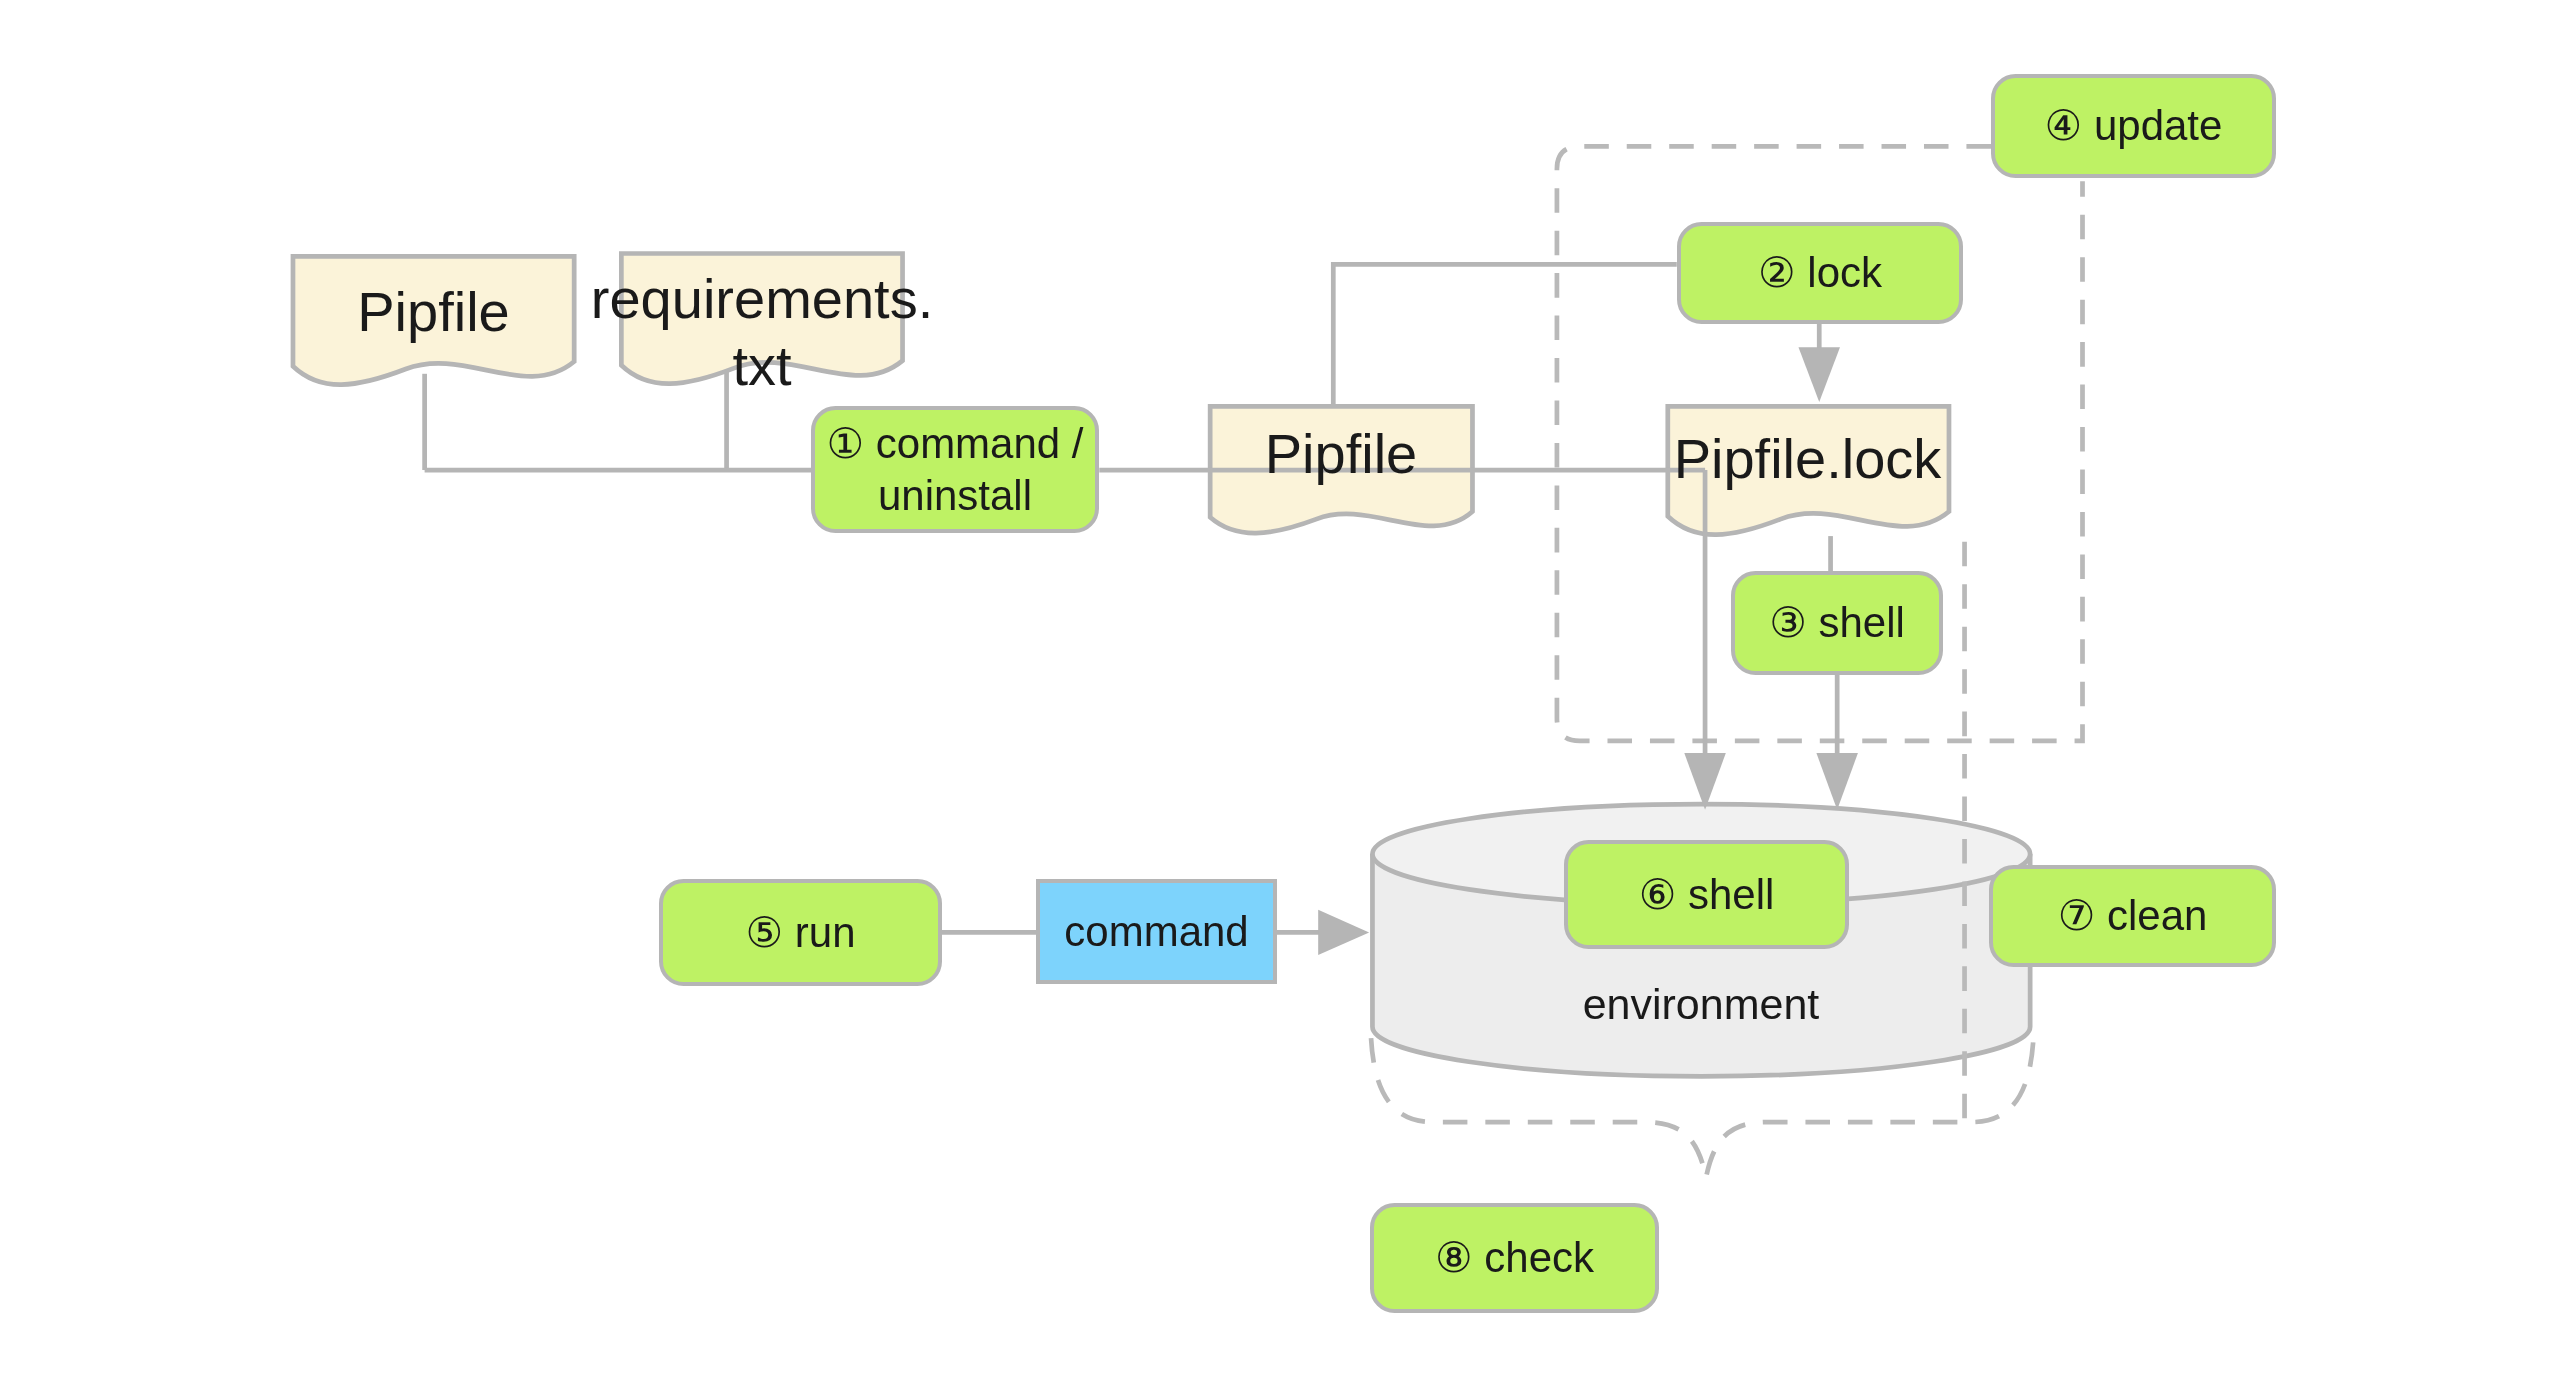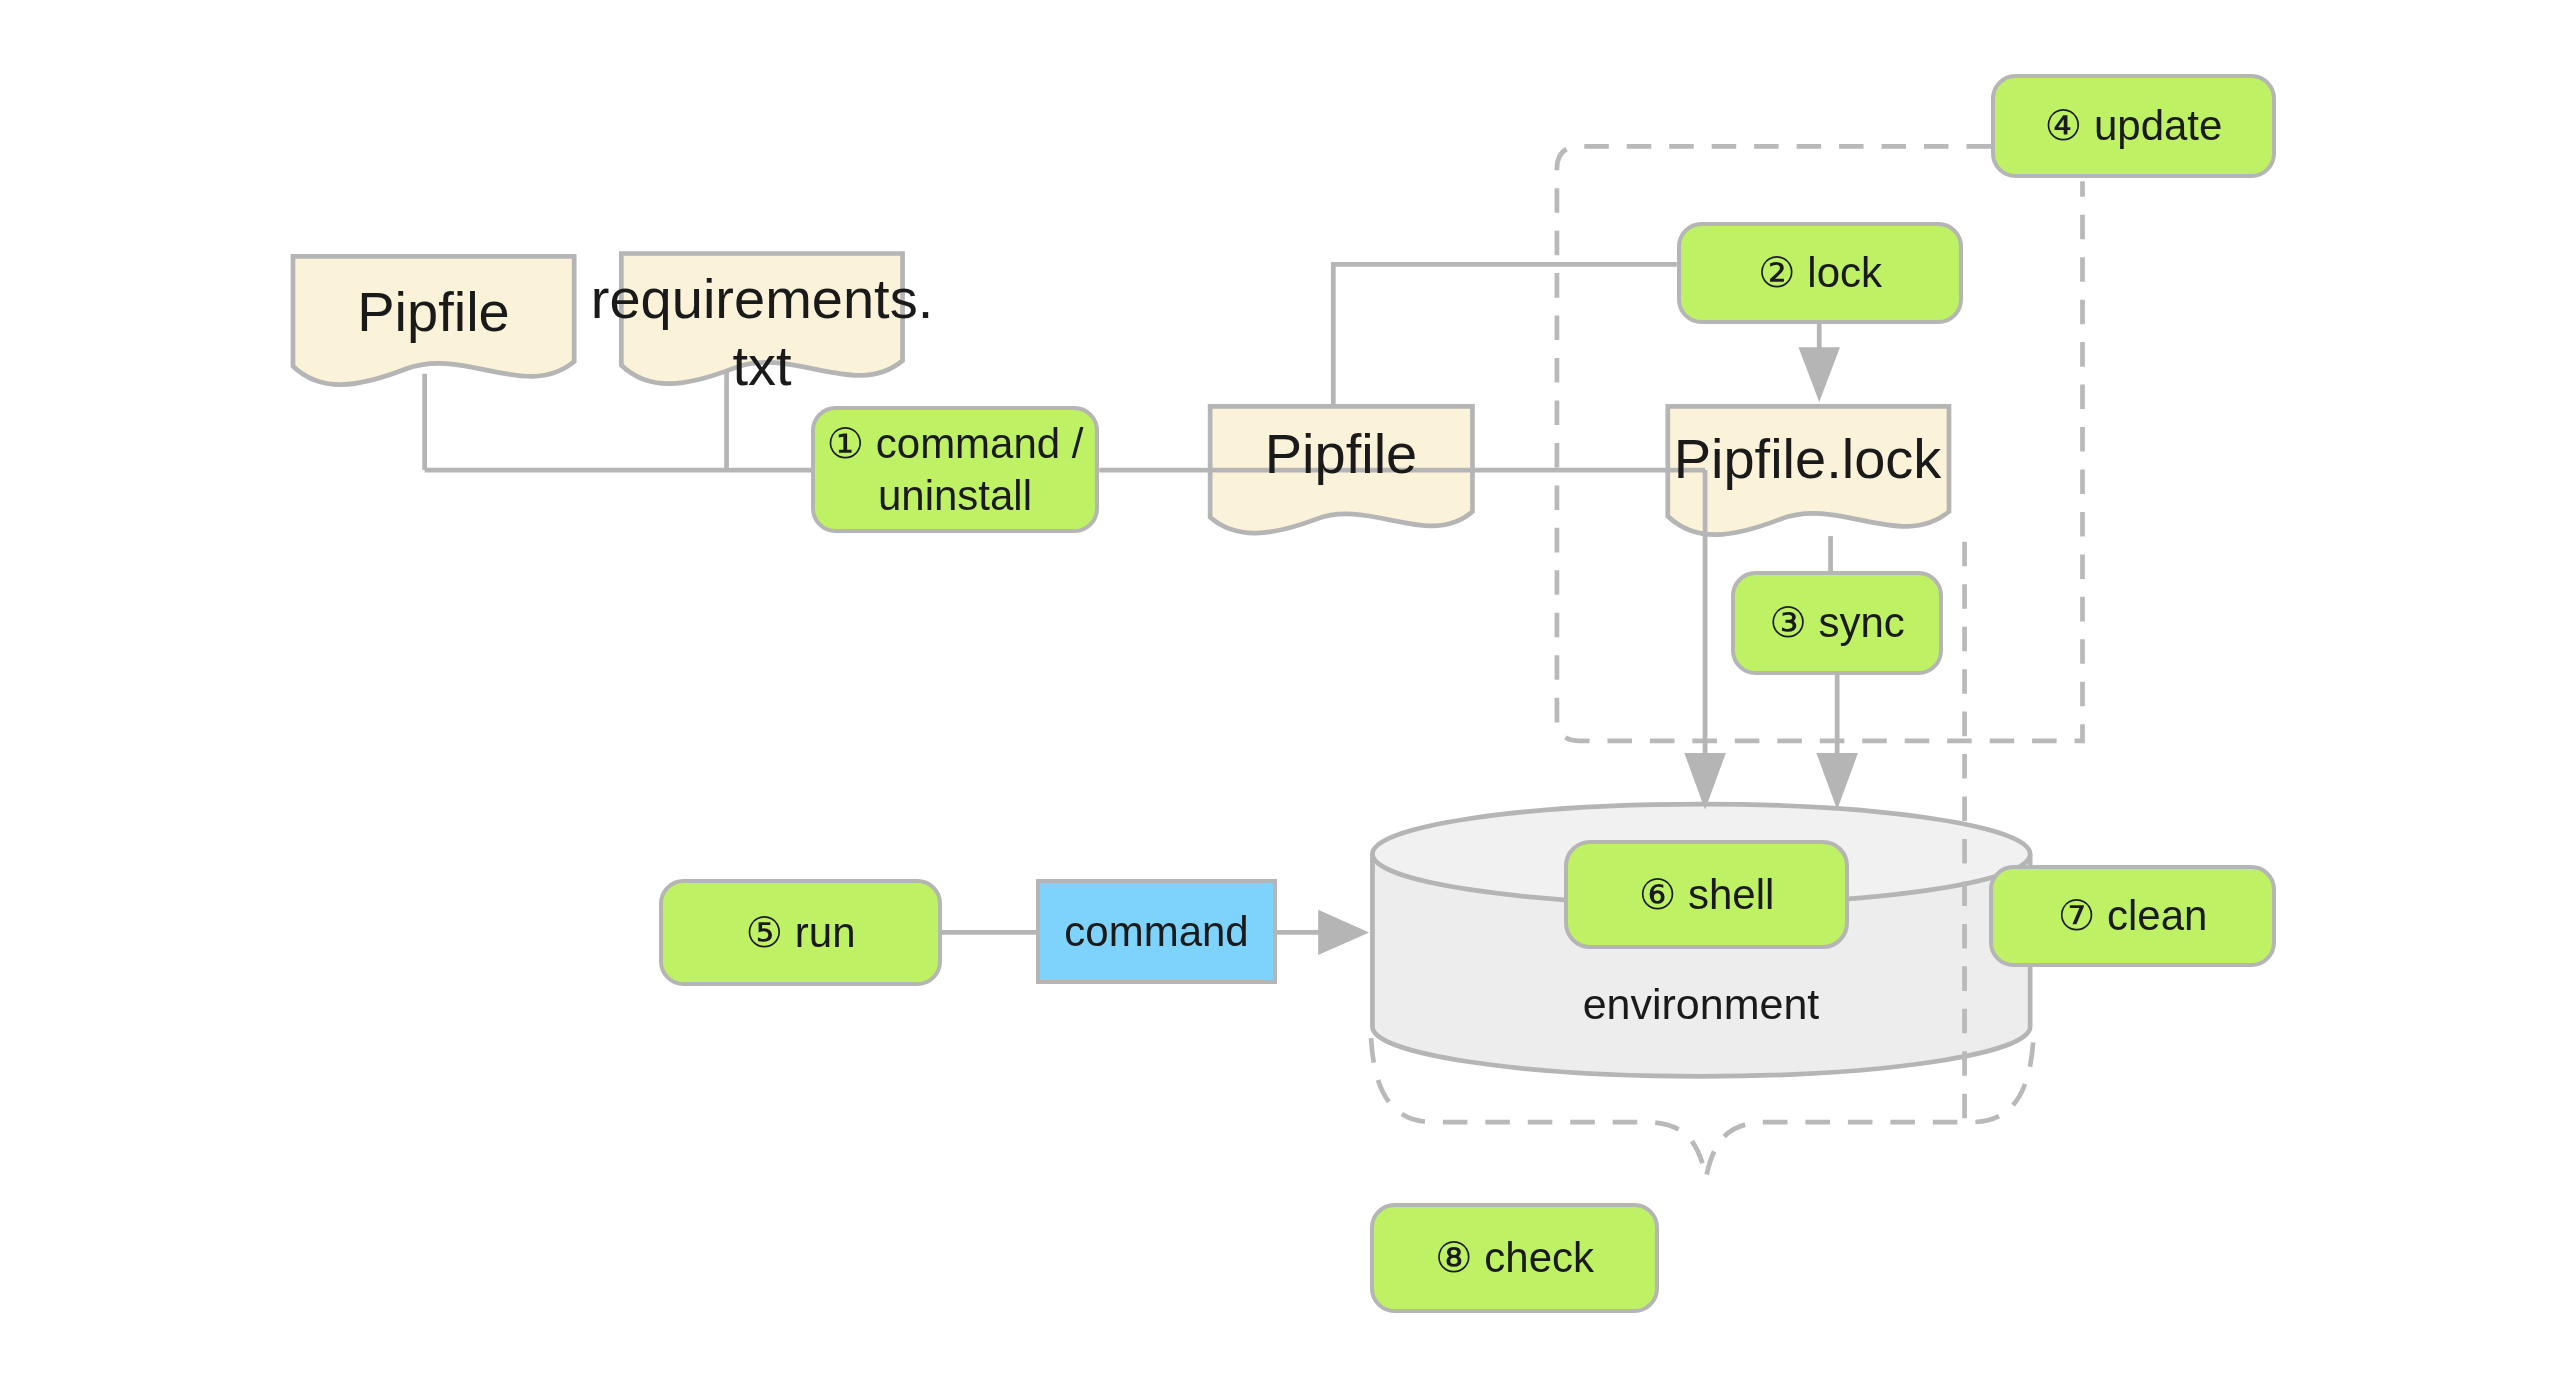--- a/index.html
+++ b/index.html
@@ -135,36 +135,36 @@
   <div class="cmd" style="left:811px; top:406px; width:288px; height:127px;">
     <span>① command /</span>
     <span>uninstall</span>
   </div>
 
   <div class="cmd" style="left:1677px; top:222px; width:286px; height:102px;">
     <span>② lock</span>
   </div>
 
   <div class="cmd" style="left:1731px; top:571px; width:212px; height:104px;">
-    <span>③ sync</span>
+    <span>③ shell</span>
   </div>
 
   <div class="cmd" style="left:1991px; top:74px; width:285px; height:104px;">
     <span>④ update</span>
   </div>
 
   <div class="cmd" style="left:659px; top:879px; width:283px; height:107px;">
     <span>⑤ run</span>
   </div>
 
   <div class="plainbox" style="left:1036px; top:879px; width:241px; height:105px;">
     <span>command</span>
   </div>
 
-  <div class="cmd" style="left:1564px; top:840px; width:285px; height:109px;border-radius:26px;">
+  <div class="cmd" style="left:1564px; top:840px; width:285px; height:109px;">
     <span>⑥ shell</span>
   </div>
 
   <div class="cmd" style="left:1989px; top:865px; width:287px; height:102px;">
     <span>⑦ clean</span>
   </div>
 
   <div class="cmd" style="left:1370px; top:1203px; width:289px; height:110px;">
     <span>⑧ check</span>
   </div>

